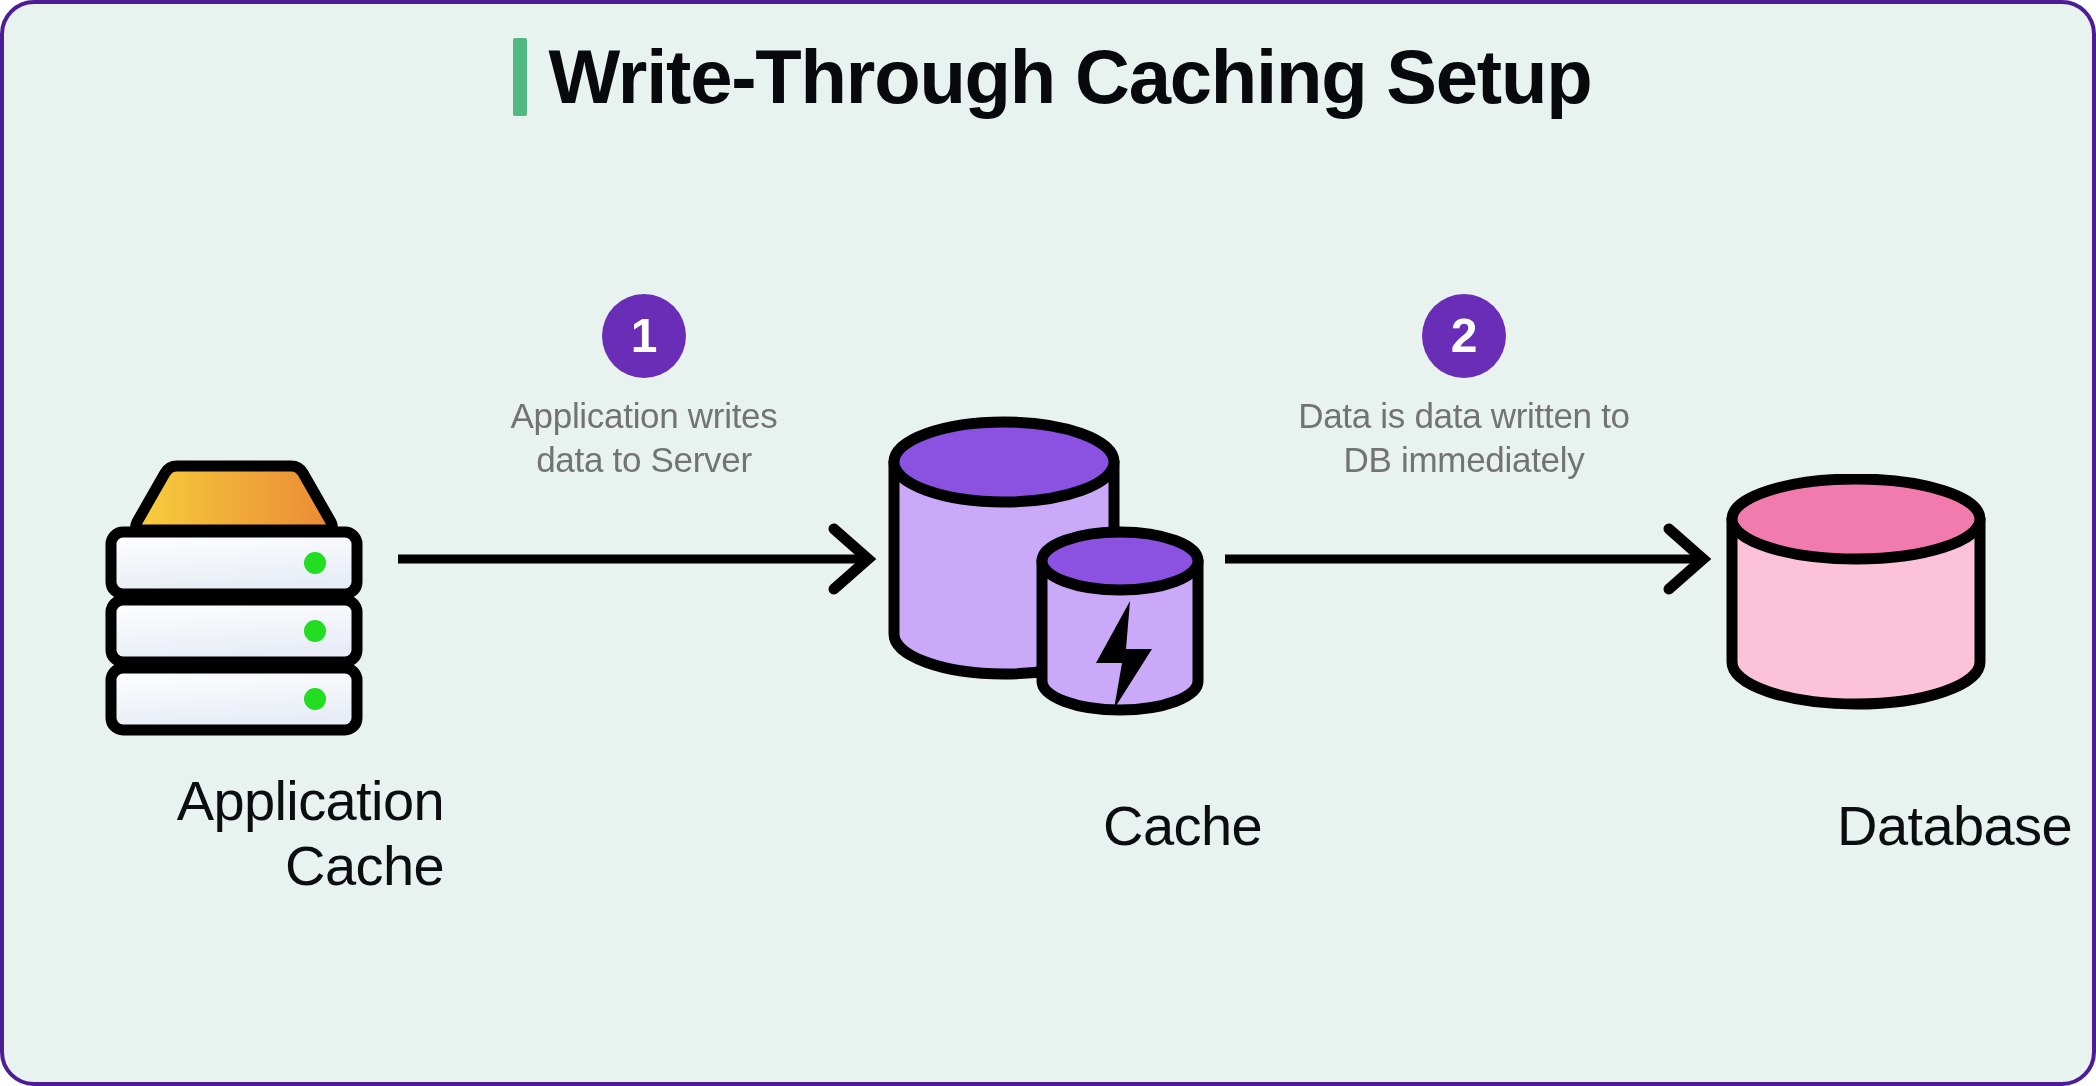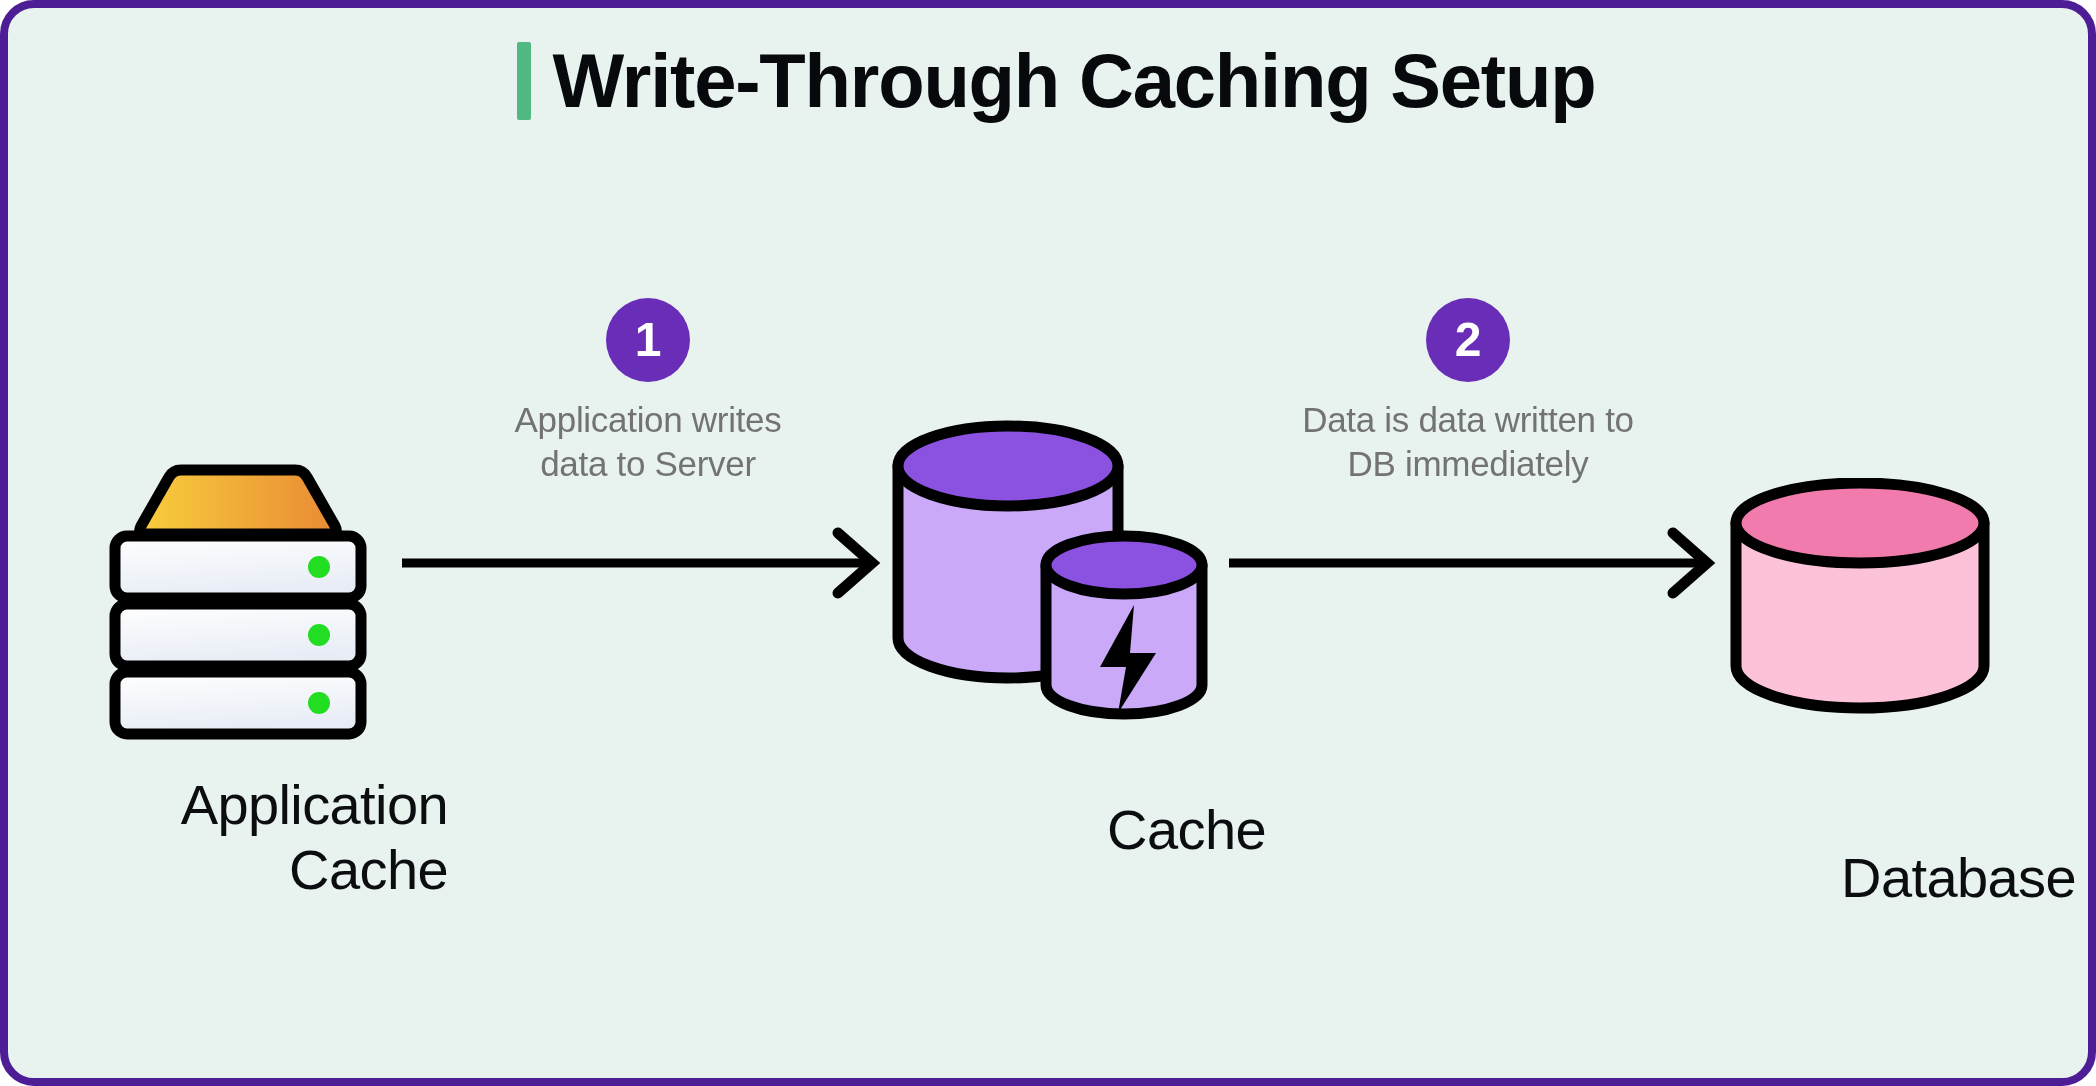--- a/index.html
+++ b/index.html
@@ -10,21 +10,21 @@
   }
   body {
     font-family: "Liberation Sans", sans-serif;
   }
   #canvas {
     position: relative;
     width: 2096px;
     height: 1086px;
     box-sizing: border-box;
     background: #e8f2ee;
-    border: 8px solid #4c1d95;
+    border: 4px solid #4c1d95;
     border-radius: 34px;
     overflow: hidden;
   }
 
   
   .title-wrap {
     position: absolute;
     left: 0;
     top: 34px;
     width: 2096px;
@@ -185,17 +185,17 @@
     </div>
   </div>
 
   <div class="figure" style="left:1718px; top:470px; width:280px; height:250px;">
     <svg width="280" height="250" viewBox="0 0 280 250">
       <path d="M10 45 L10 188 A124 42 0 0 0 258 188 L258 45 Z" fill="#FBC2D9" stroke="#000000" stroke-width="11" stroke-linejoin="round"></path>
       <ellipse cx="134" cy="45" rx="124" ry="40" fill="#F27BAE" stroke="#000000" stroke-width="11"></ellipse>
     </svg>
   </div>
 
-  <div class="node-label" style="left:1648px; top:790px; width:420px;margin-top:48px;">
+  <div class="node-label" style="left:1648px; top:790px; width:420px;">
     <div>Database</div>
   </div>
 
 </div>
 
 </body></html>

